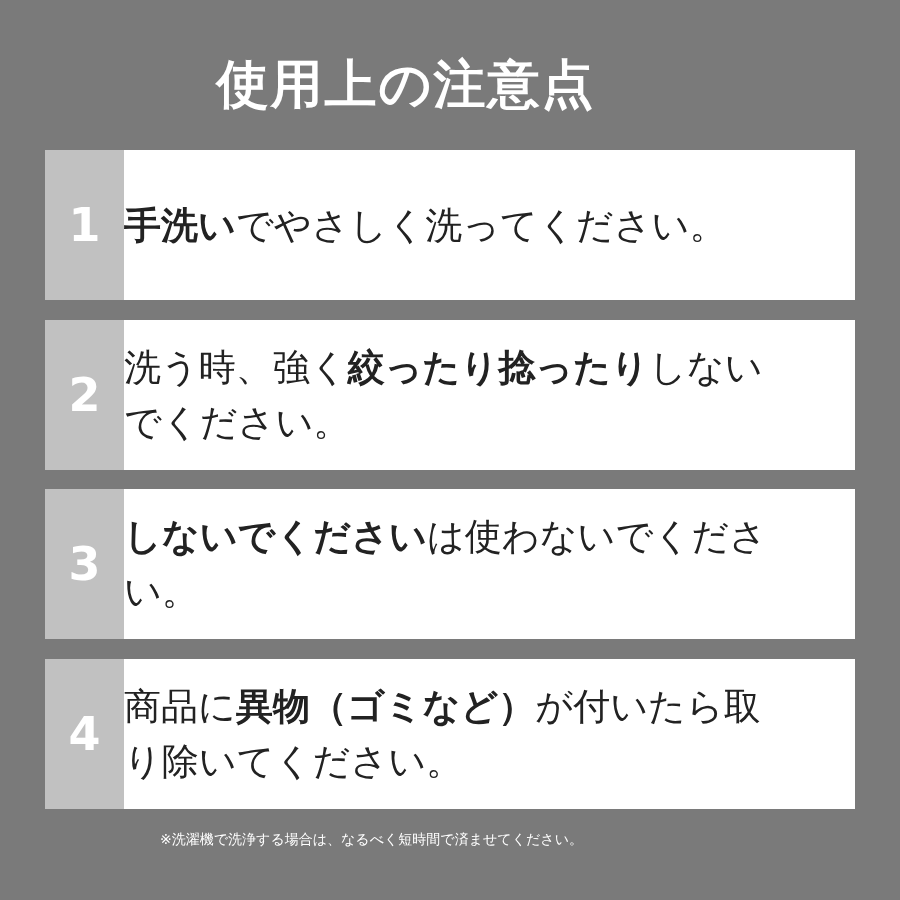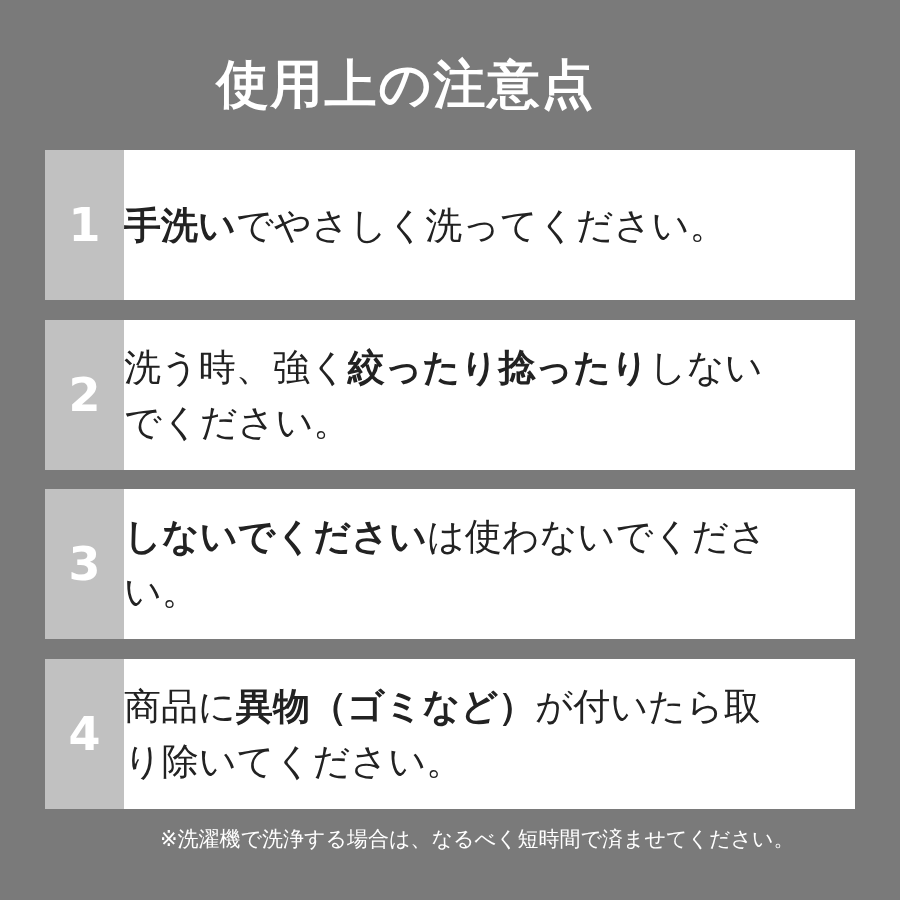--- a/index.html
+++ b/index.html
@@ -26,21 +26,21 @@
     display: flex; align-items: center; justify-content: center;
   }
   .text {
     flex: 1; display: flex; align-items: center;
     padding-right: 70px;
     color: #222222; font-size: 37px; line-height: 55px;
   }
   .text b { font-weight: bold; }
   .footnote {
     position: absolute; left: 160px; top: 823px; width: 720px;
-    color: #ffffff; font-size: 21px; line-height: 32px; white-space: nowrap;
+    color: #ffffff; font-size: 14px; line-height: 32px; white-space: nowrap;
   }
 </style>
 </head>
 <body>
 
 <div class="title">使用上の注意点</div>
 
 <div class="card" style="top:150px">
   <div class="num">1</div>
   <div class="text">

